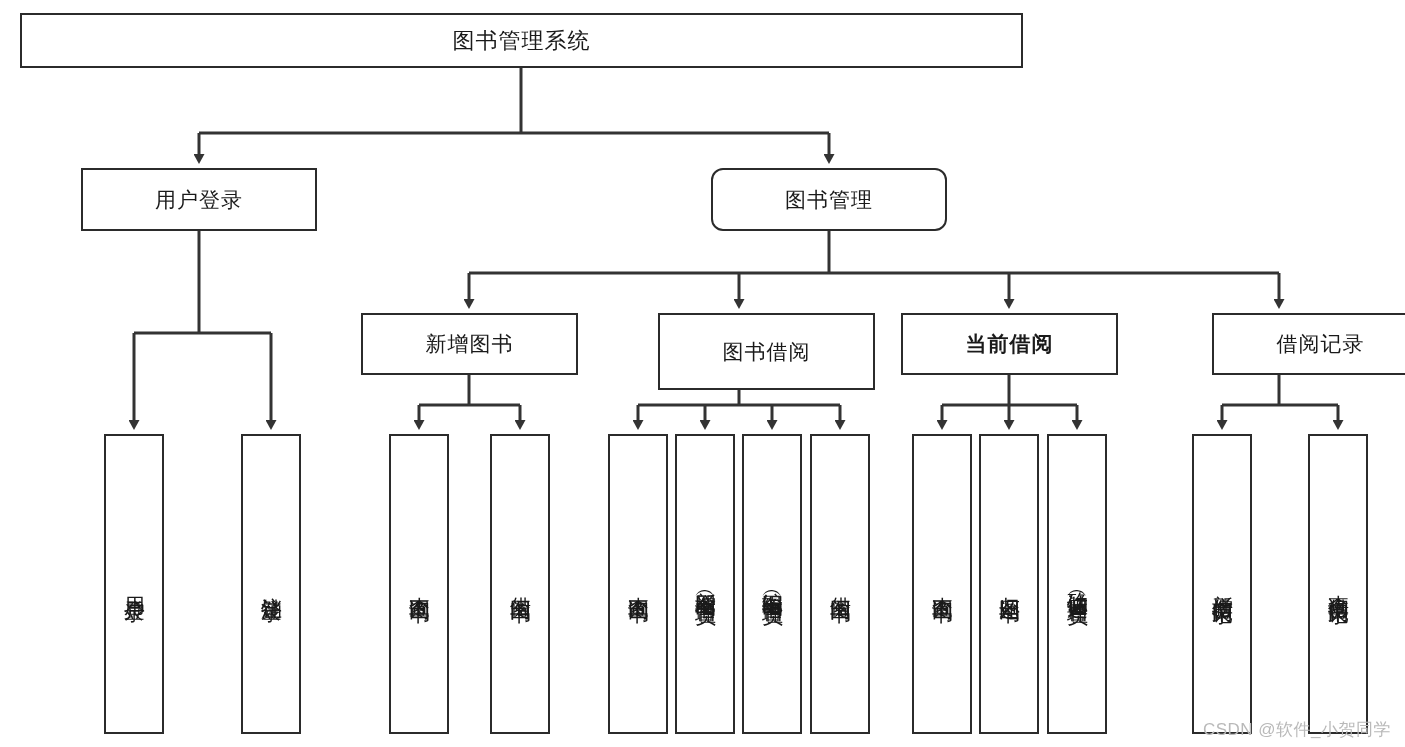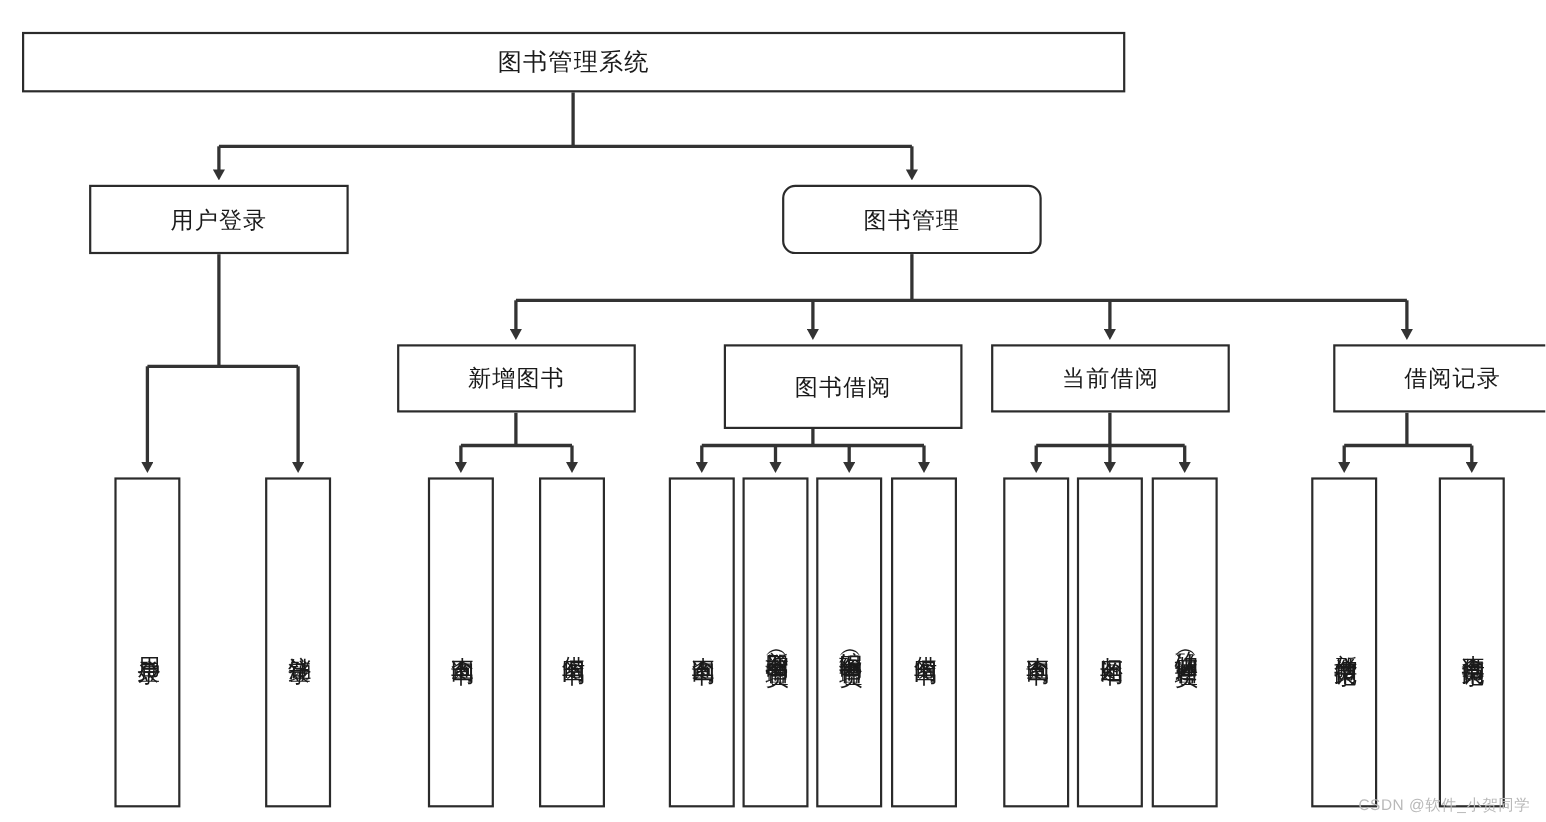--- a/index.html
+++ b/index.html
@@ -36,42 +36,41 @@
     color: #1a1a1a;
     z-index: 2;
   }
   .node.horiz {
     font-size: 21px;
     letter-spacing: 1px;
   }
   .node.root {
     font-size: 22px;
     letter-spacing: 1px;
-    margin-top: 16px;
   }
   .node.leaf {
     align-items: center;
     justify-content: center;
     padding: 6px 0;
   }
   .vtext {
     writing-mode: vertical-rl;
     text-orientation: upright;
     font-size: 21px;
     line-height: 1.28;
     letter-spacing: 2px;
     text-align: center;
     white-space: nowrap;
     color: #1a1a1a;
   }
   .watermark {
     position: absolute;
     right: 14px;
     bottom: 6px;
-    font-size: 14px;
+    font-size: 17px;
     color: #b9b9b9;
     letter-spacing: 0.5px;
     z-index: 5;
     white-space: nowrap;
     text-align: right;
   }
 </style>
 </head>
 <body>
 
@@ -140,21 +139,21 @@
   <div class="node horiz" style="left:711px; top:168px; width:236px; height:63px;border-radius:12px;">
     <span>图书管理</span>
   </div>
 
   <div class="node horiz" style="left:361px; top:313px; width:217px; height:62px;">
     <span>新增图书</span>
   </div>
   <div class="node horiz" style="left:658px; top:313px; width:217px; height:77px;">
     <span>图书借阅</span>
   </div>
-  <div class="node horiz" style="left:901px; top:313px; width:217px; height:62px;">
+  <div class="node horiz" style="left:901px; top:313px; width:217px; height:62px;font-weight:bold;">
     <span>当前借阅</span>
   </div>
   <div class="node horiz" style="left:1170px; top:313px; width:217px; height:62px;margin-left:42px;">
     <span>借阅记录</span>
   </div>
 
   <div class="node leaf" style="left:104px; top:434px; width:60px; height:300px;">
     <span class="vtext">用户登录</span>
   </div>
   <div class="node leaf" style="left:241px; top:434px; width:60px; height:300px;">

